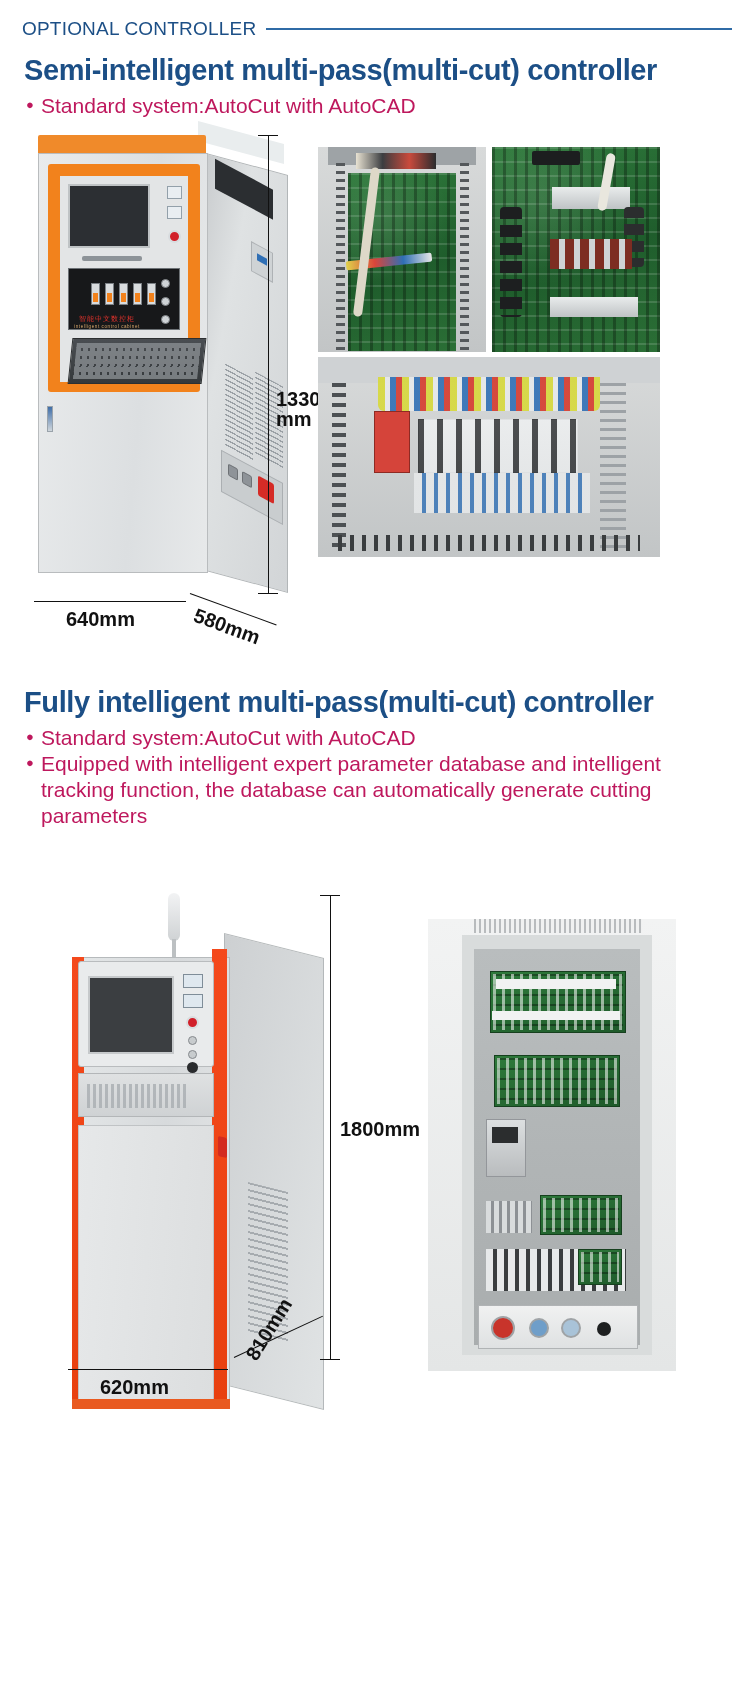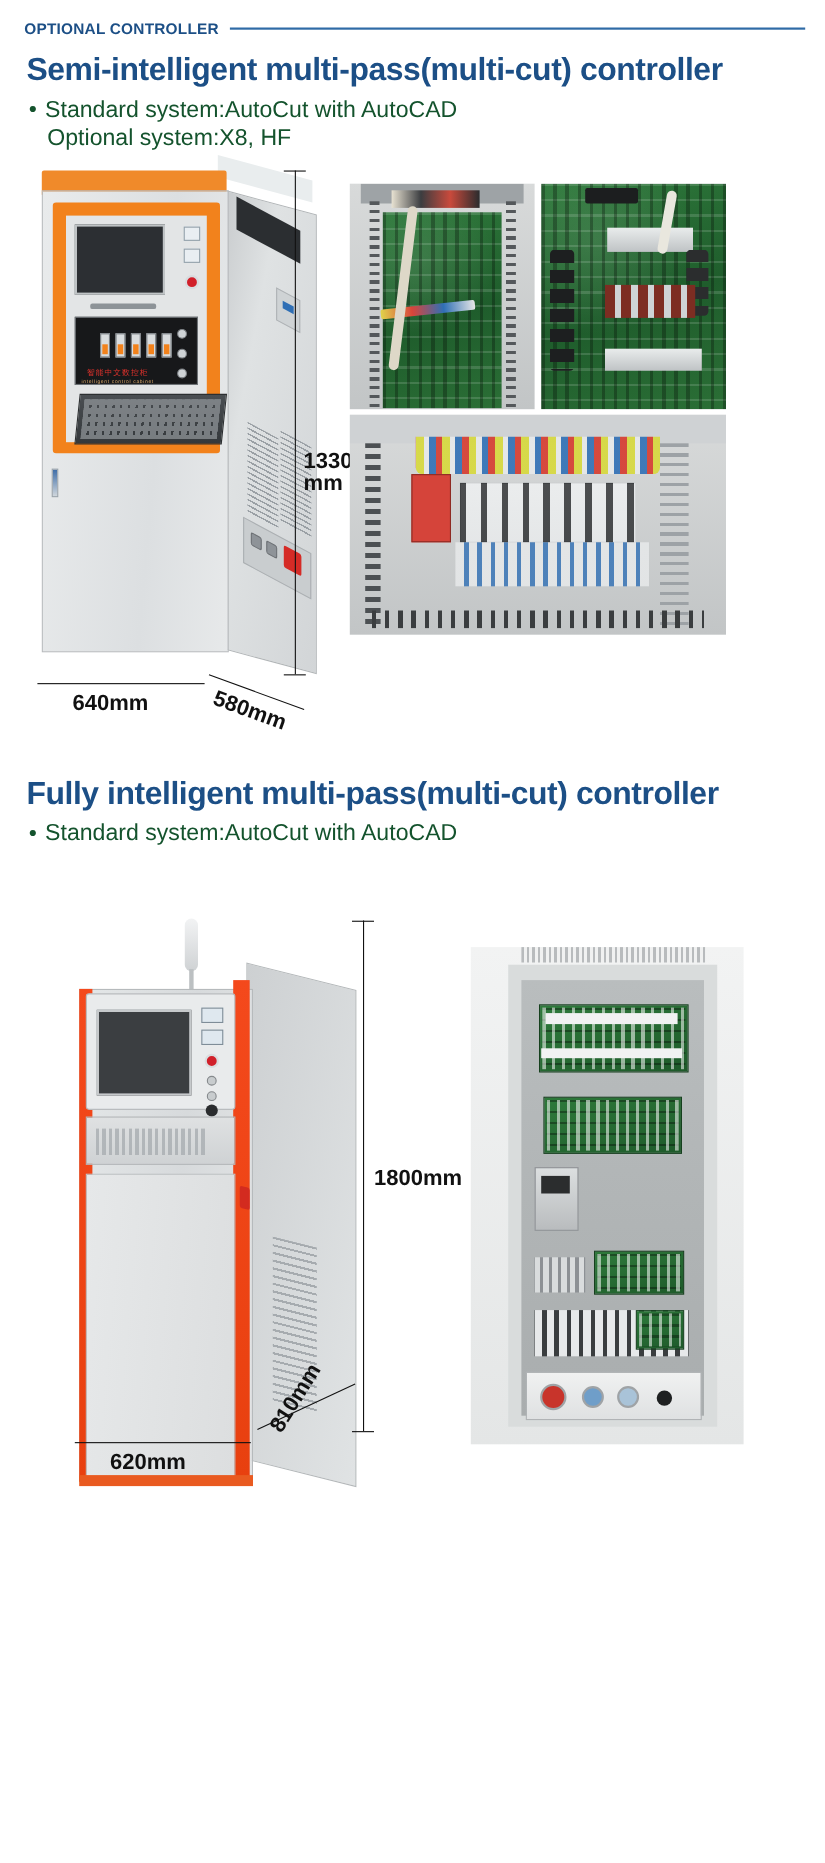--- a/index.html
+++ b/index.html
@@ -7,33 +7,33 @@
     width: 750px; height: 1694px;
     background: #ffffff;
     font-family: "Liberation Sans", sans-serif;
     color: #000;
     overflow: hidden;
     position: relative;
   }
   
   .eyebrow-row { display: flex; align-items: center; padding: 18px 18px 0 22px; }
   .eyebrow-text {
-    font-size: 14px; font-weight: 700; letter-spacing: .2px;
+    font-size: 19px; font-weight: 400; letter-spacing: .2px;
     color: #1c4f86; white-space: nowrap;
   }
   .eyebrow-rule { flex: 1; height: 2px; background: #2f6ba6; margin-left: 10px; }
 
   h2.section-title {
     color: #1c4f86; font-size: 29px; font-weight: 700;
     padding: 14px 0 6px 24px; letter-spacing: -.4px;
   }
   ul.bullets { list-style: none; padding: 0 20px 0 26px; }
   ul.bullets li {
     position: relative; padding-left: 15px;
-    font-size: 21px; line-height: 1.24; color: #14532d;
+    font-size: 21px; line-height: 1.24; color: #be185d;
   }
   ul.bullets li::before {
     content: "\25CF"; position: absolute; left: 0; top: 0;
     font-size: 13px; line-height: 1.9;
   }
   ul.bullets li .sub { display: block; padding-left: 2px; }
 
   
   .stage { position: relative; }
   .photo { position: absolute; overflow: hidden; }
@@ -222,21 +222,20 @@
 <div class="eyebrow-row">
   <span class="eyebrow-text">OPTIONAL CONTROLLER</span>
   <span class="eyebrow-rule"></span>
 </div>
 
 <h2 class="section-title">Semi-intelligent multi-pass(multi-cut) controller</h2>
 
 <ul class="bullets">
   <li>
     <span>Standard system:AutoCut with AutoCAD</span>
-    <span class="sub">Optional system:X8, HF</span>
   </li>
 </ul>
 
 <div class="stage" id="fig1">
 
   <div class="cab1">
     <div class="topcap-side"></div>
     <div class="side">
       <div class="mouse-shelf" style="left:8px;top:10px;"></div>
       <div class="sidebtn" style="left:44px;top:78px;">
@@ -334,20 +333,23 @@
   </div>
 
 </div>
 
 <h2 class="section-title">Fully intelligent multi-pass(multi-cut) controller</h2>
 
 <ul class="bullets">
   <li>
     <span>Standard system:AutoCut with AutoCAD</span>
   </li>
+  <li>
+    <span>Equipped with intelligent expert parameter database and intelligent tracking function, the database can automatically generate cutting parameters</span>
+  </li>
 </ul>
 
 <div class="stage" id="fig2">
 
   <div class="cab2">
     <div class="lamp"></div>
     <div class="lamp-stem"></div>
     <div class="sd"></div>
     <div class="vent2"></div>
     <div class="f"></div>

